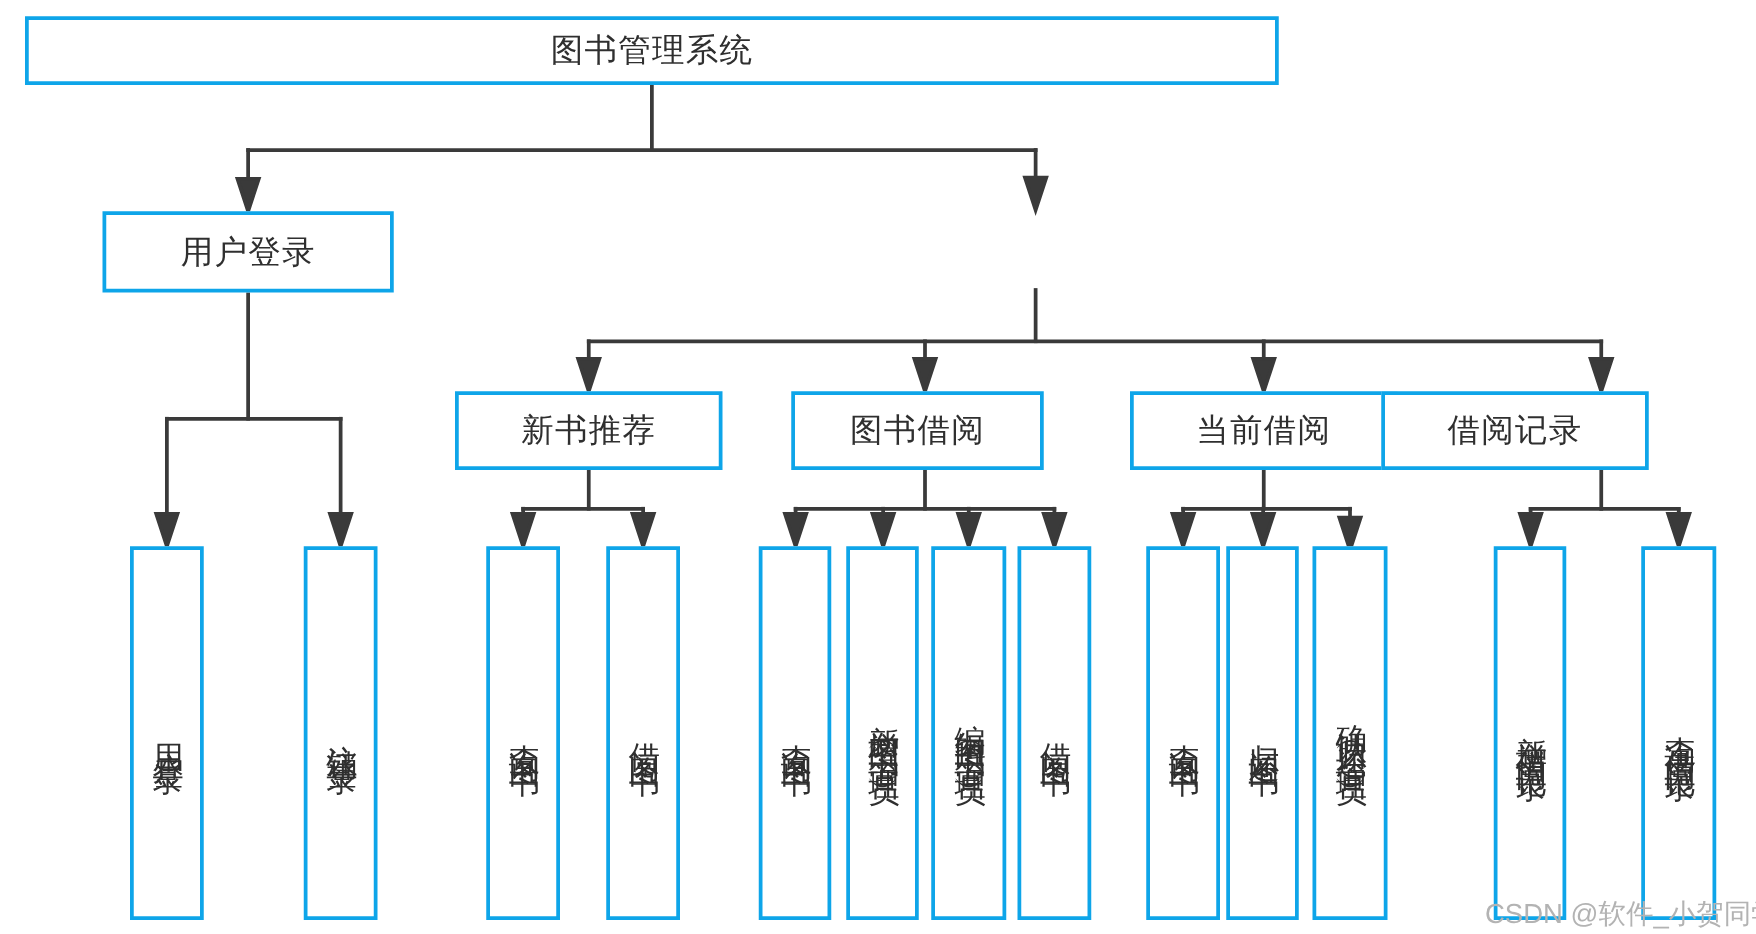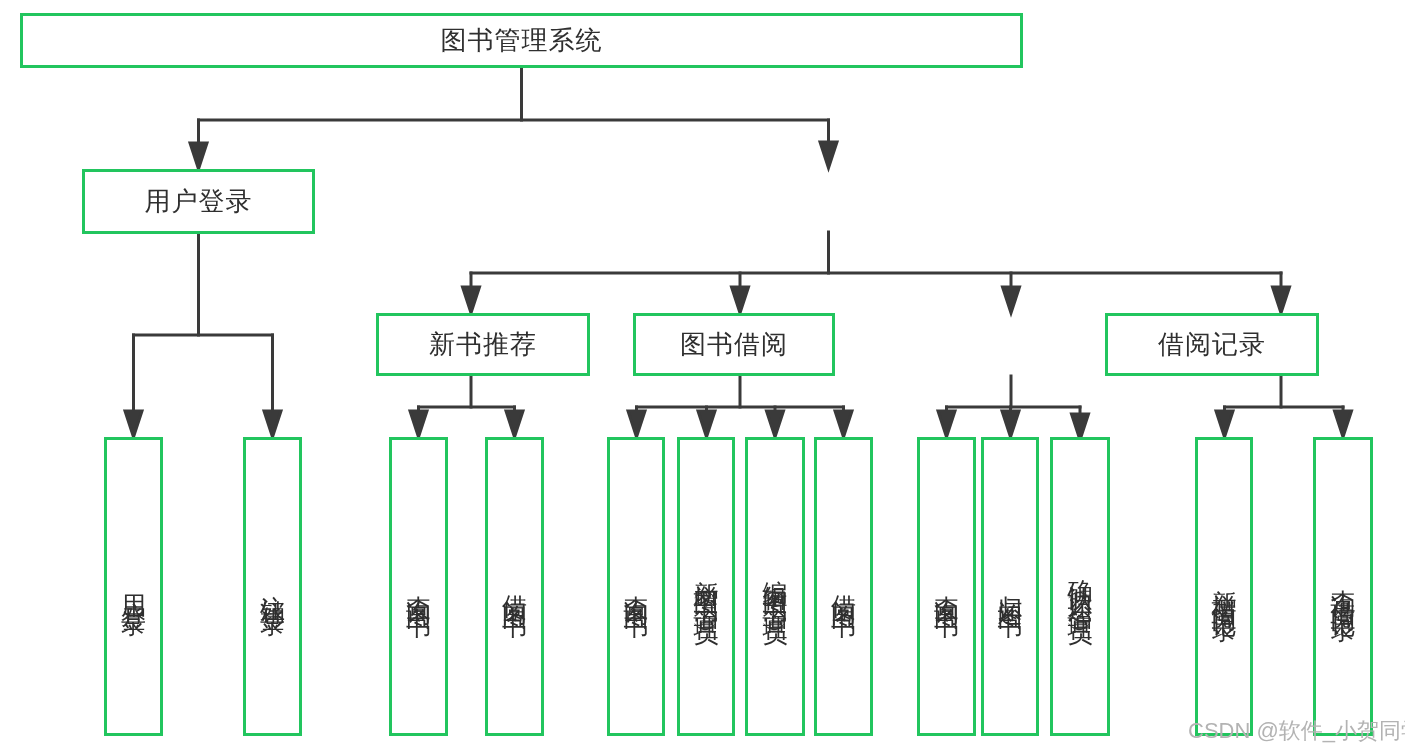--- a/index.html
+++ b/index.html
@@ -9,21 +9,21 @@
     height: 747px;
     background: #ffffff;
     font-family: "Liberation Sans", sans-serif;
     overflow: hidden;
   }
   svg.wires { position: absolute; left: 0; top: 0; }
   .node {
     position: absolute;
     box-sizing: border-box;
     background: #ffffff;
-    border: 3px solid #22c55e;
+    border: 3px solid #0ea5e9;
     color: #2f2f2f;
     display: flex;
     align-items: center;
     justify-content: center;
     text-align: center;
   }
   .node.h { font-size: 26px; letter-spacing: 1px; }
   .node.vtext {
     writing-mode: vertical-rl;
     text-orientation: mixed;
@@ -100,22 +100,23 @@
         <polygon points="1216,411 1233,411 1224.5,437"></polygon>
         <line x1="1343" y1="407" x2="1343" y2="415"></line>
         <polygon points="1334.5,411 1351.5,411 1343,437"></polygon>
       </g>
     </svg>
 
   <div class="node h" style="left:20px; top:13px; width:1003px; height:55px;">图书管理系统</div>
 
   <div class="node h" style="left:82px; top:169px; width:233px; height:65px;">用户登录</div>
 
-  <div class="node h" style="left:376px; top:313px; width:214px; height:63px;">新书推荐</div>
+  <div class="node h" style="left:364px; top:313px; width:214px; height:63px;">新书推荐</div>
   <div class="node h" style="left:633px; top:313px; width:202px; height:63px;">图书借阅</div>
+  <div class="node h" style="left:904px; top:313px; width:214px; height:63px;">当前借阅</div>
   <div class="node h" style="left:1105px; top:313px; width:214px; height:63px;">借阅记录</div>
 
   <div class="node vtext" style="left:104px; top:437px; width:59px; height:299px;">用户登录</div>
   <div class="node vtext" style="left:243px; top:437px; width:59px; height:299px;">注销登录</div>
 
   <div class="node vtext" style="left:389px; top:437px; width:59px; height:299px;">查询图书</div>
   <div class="node vtext" style="left:485px; top:437px; width:59px; height:299px;">借阅图书</div>
 
   <div class="node vtext" style="left:607px; top:437px; width:58px; height:299px;">查询图书</div>
   <div class="node vtext" style="left:677px; top:437px; width:58px; height:299px;">新增图书（管理员）</div>

